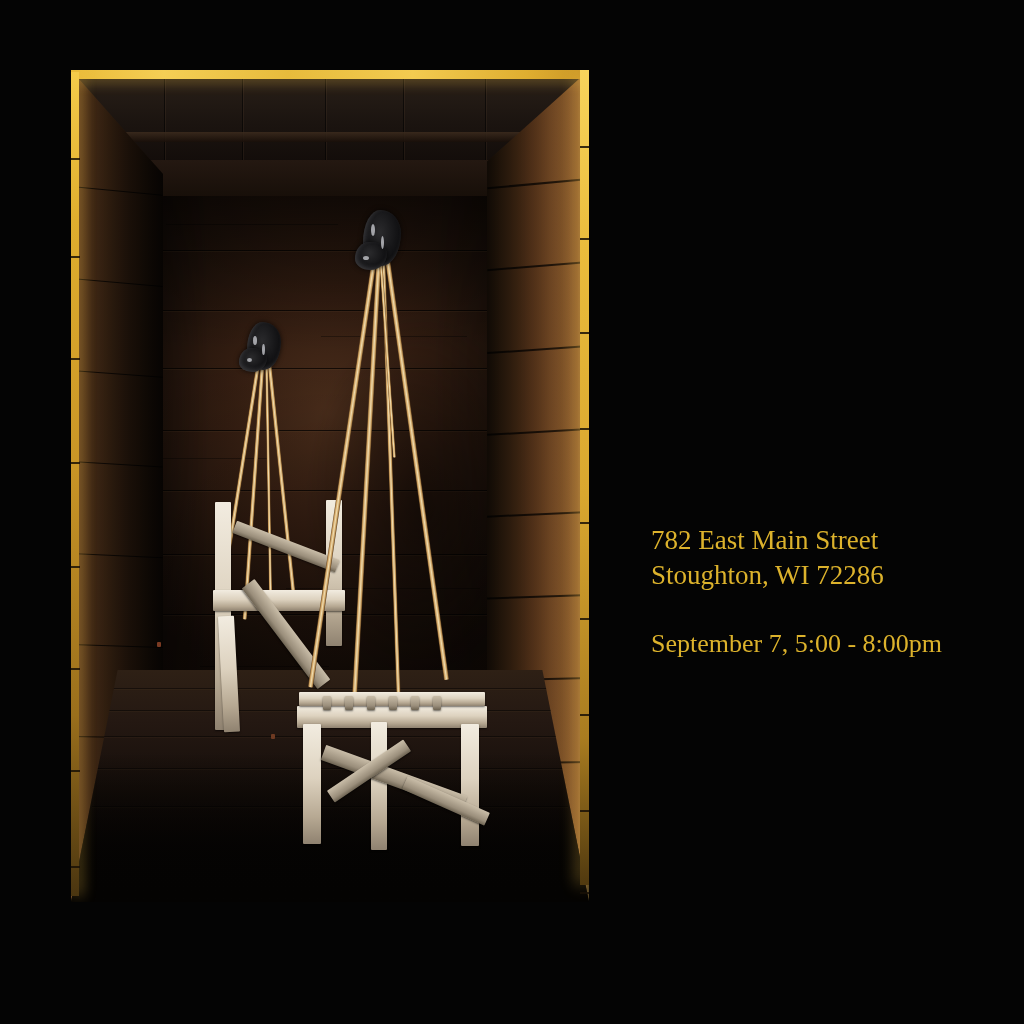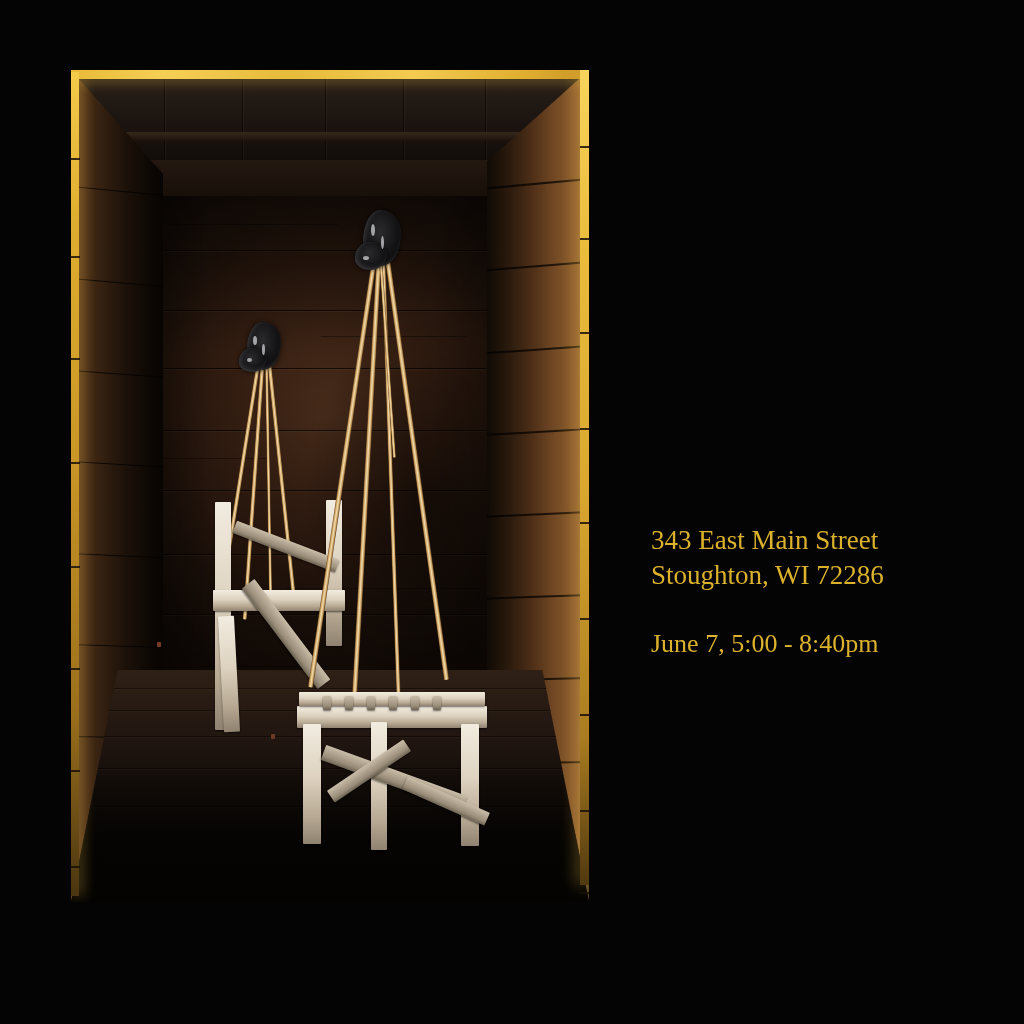--- a/index.html
+++ b/index.html
@@ -397,22 +397,22 @@
     <div class="glow-notch" style="right:0;top:644px"></div>
     <div class="glow-notch" style="right:0;top:740px"></div>
     <div class="glow-notch" style="right:0;top:822px"></div>
   </div>
 
   <div class="textcol">
 
 
 
     <div class="venue-block">
-      <p class="addr">343 East Main Street</p>
+      <p class="addr">782 East Main Street</p>
       <p class="addr">Stoughton, WI 72286</p>
     </div>
 
     <div class="events-block">
-      <p class="ev-value">June 7, 5:00 - 8:40pm</p>
+      <p class="ev-value">September 7, 5:00 - 8:00pm</p>
     </div>
 
   </div>
 </div>
 
 </body></html>

